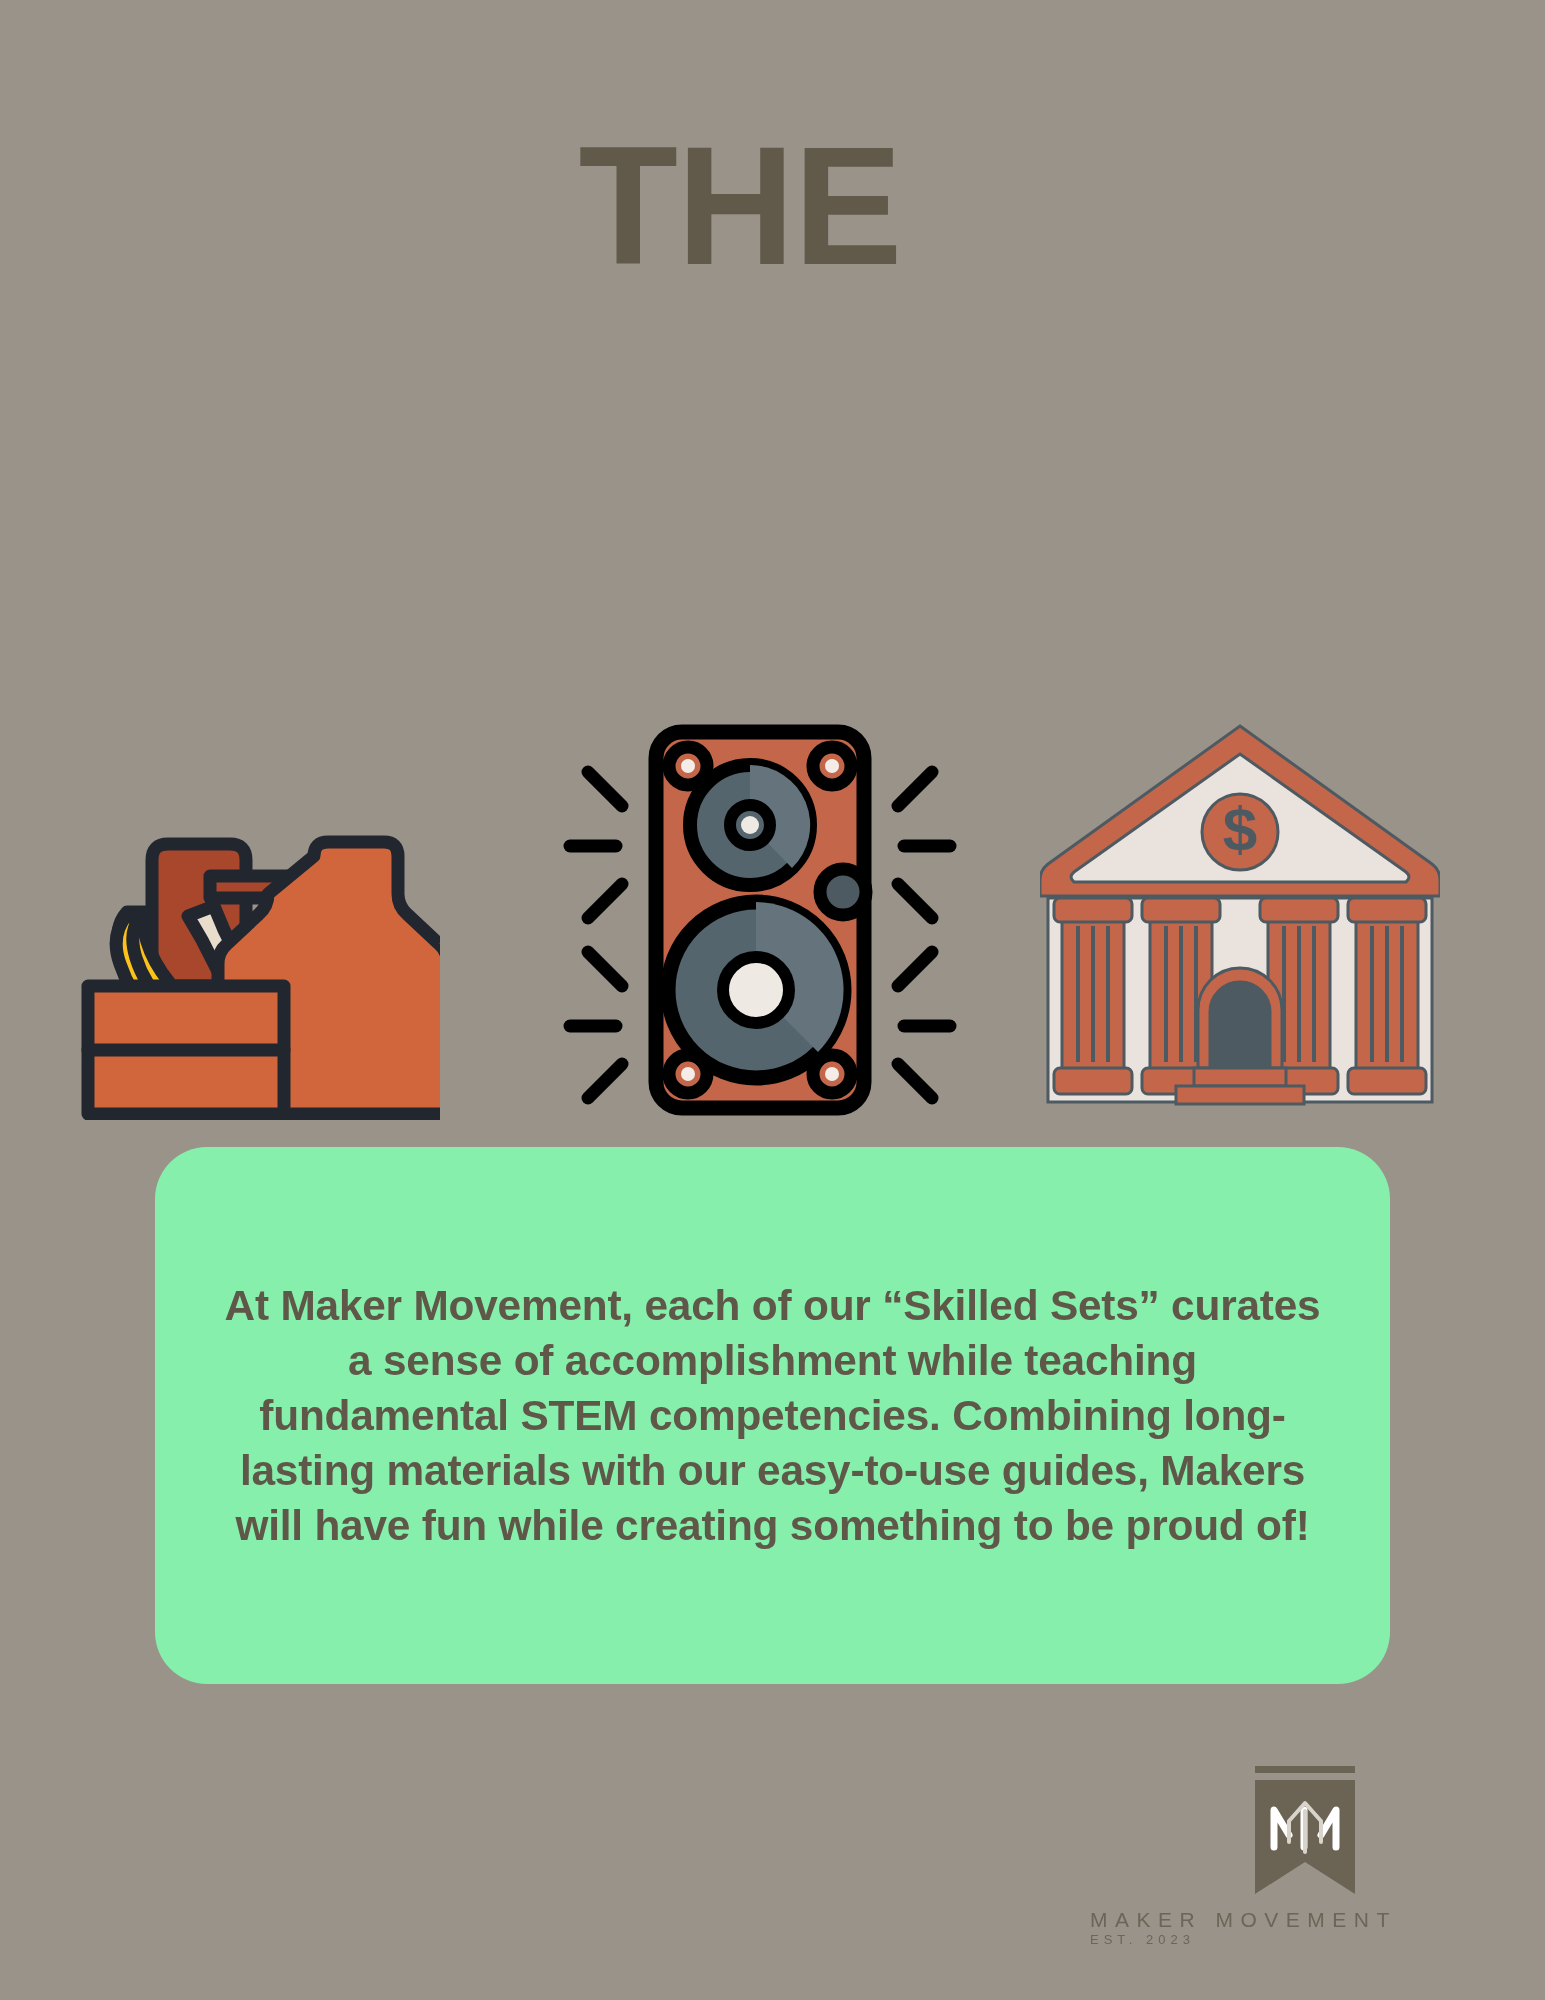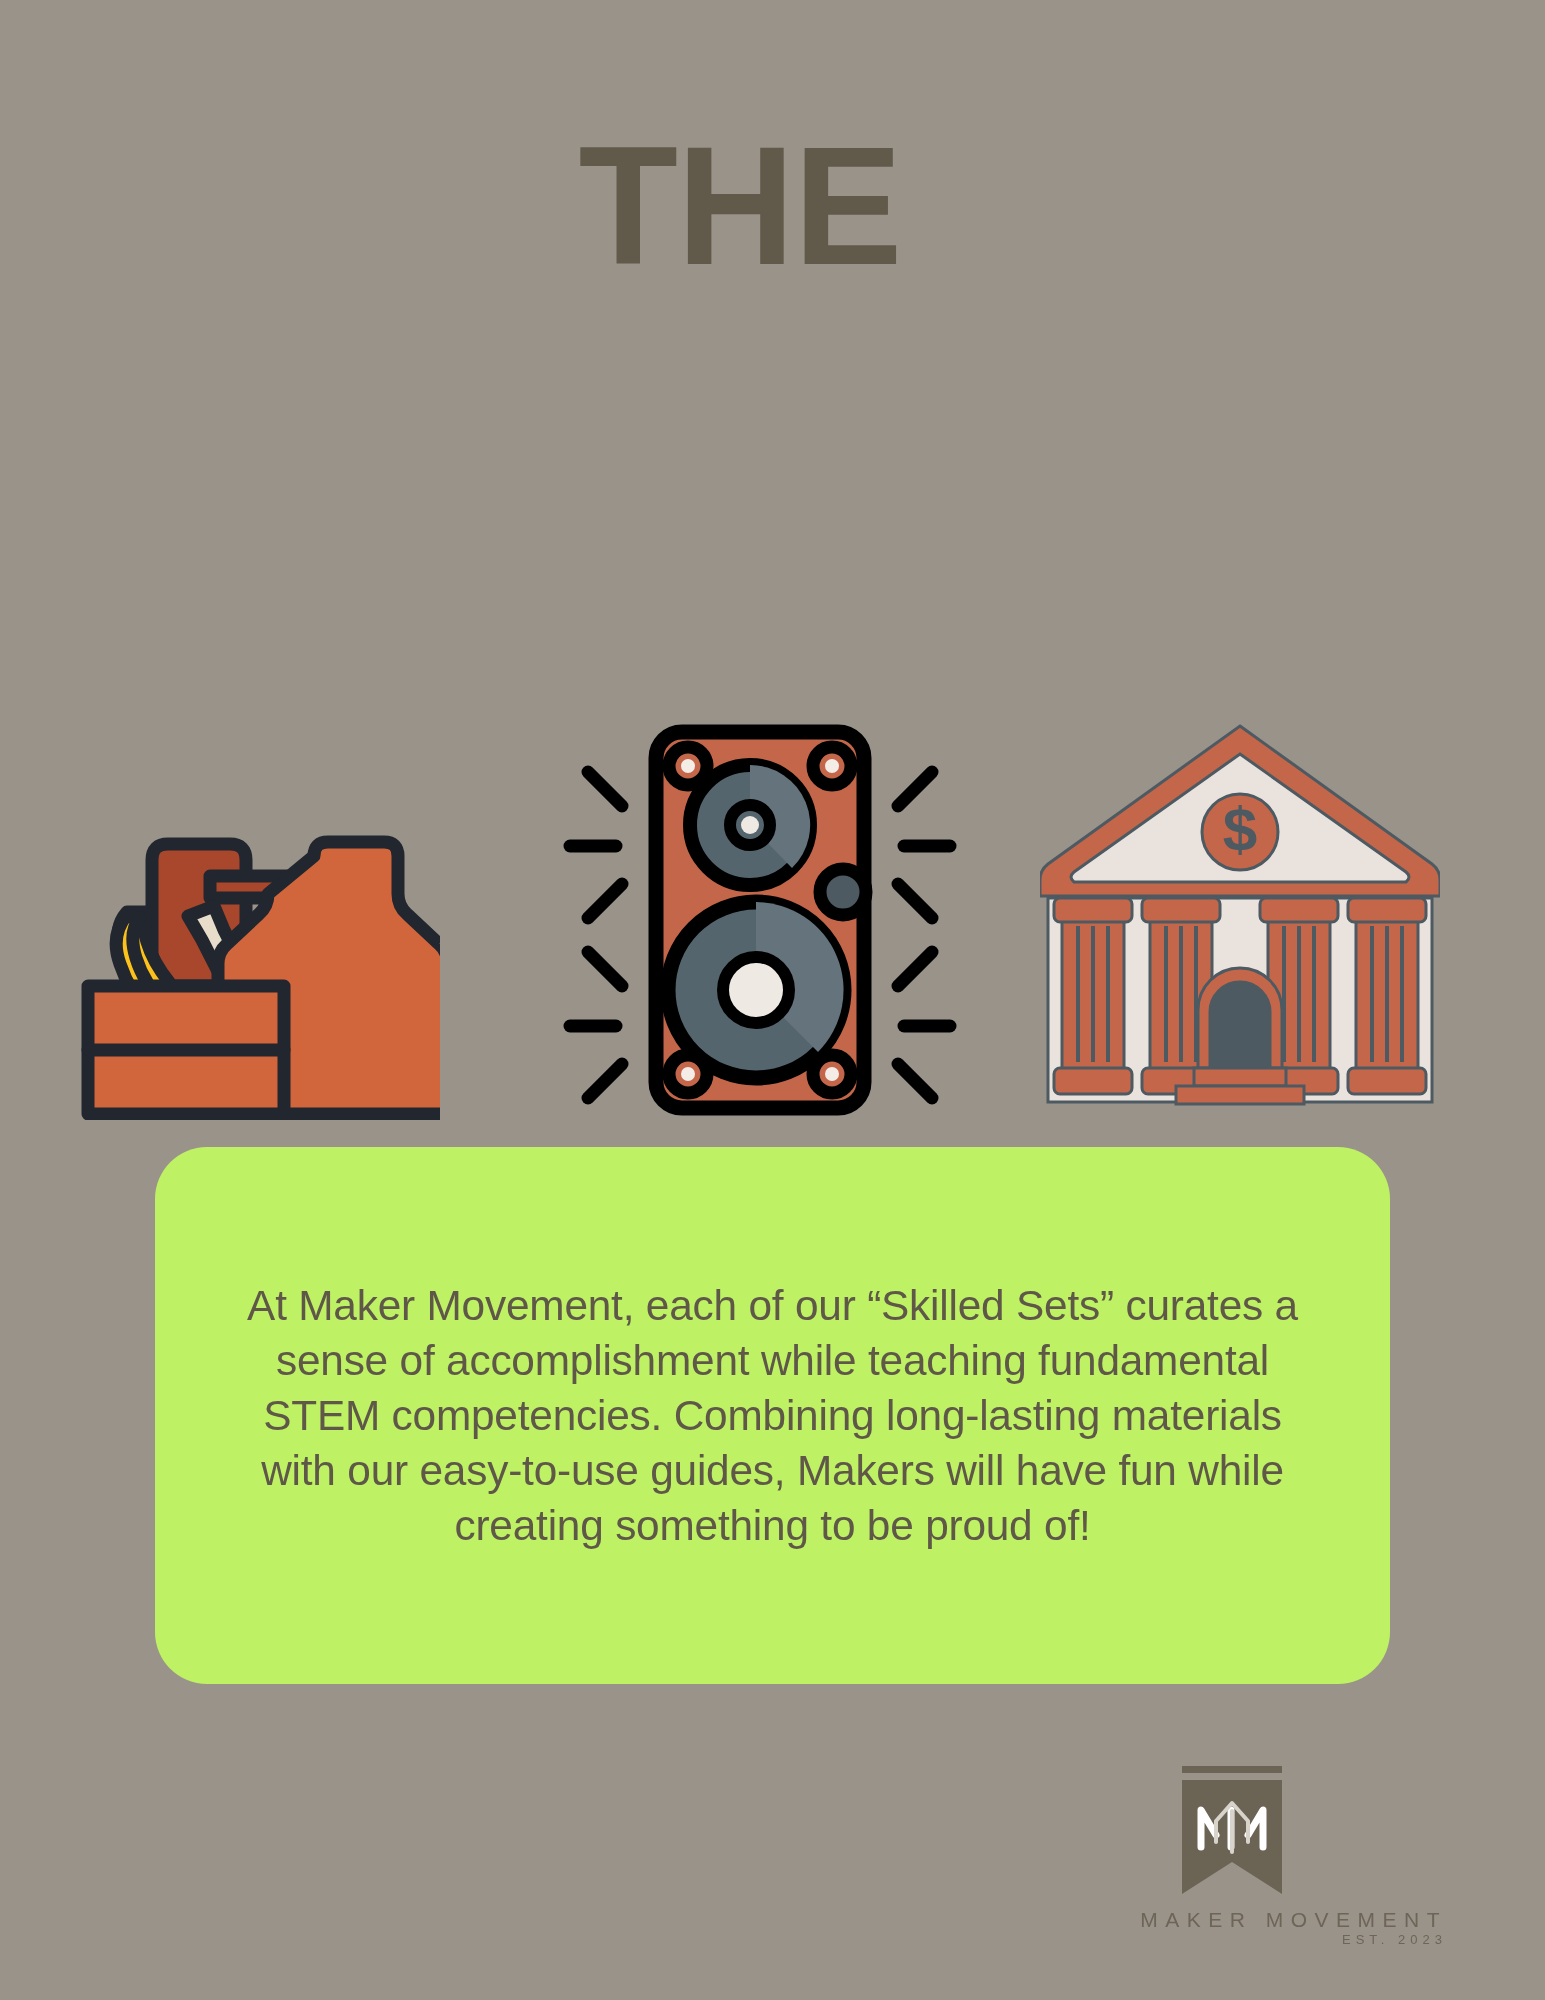--- a/index.html
+++ b/index.html
@@ -65,45 +65,46 @@
   .icon-bank    { left: 1040px;width: 400px; height: 400px; }
   .icon-slot svg { display: block; }
 
   
   .body-card {
     position: absolute;
     left: 155px;
     top: 1147px;
     width: 1235px;
     height: 537px;
-    background: #bef264;
+    background: #86efac;
     border-radius: 52px;
     box-sizing: border-box;
     display: flex;
     align-items: center;
     justify-content: center;
+    font-weight: bold;
   }
   .body-text {
     color: #5f5849;
     font-family: "Liberation Sans", sans-serif;
     font-size: 43px;
     line-height: 1.28;
     text-align: center;
     padding: 0 60px;
     letter-spacing: -0.2px;
     transform: scaleX(0.985);
   }
 
   
   .logo-block {
     position: absolute;
-    left: 1017px;
+    left: 1090px;
     top: 1766px;
     width: 430px;
-    text-align: right;
+    text-align: left;
   }
   .logo-mark {
     display: block;
     margin: 0 auto;
   }
   .logo-wordmark {
     display: block;
     margin-top: 14px;
     color: #6d6557;
     font-family: "Liberation Sans", sans-serif;

